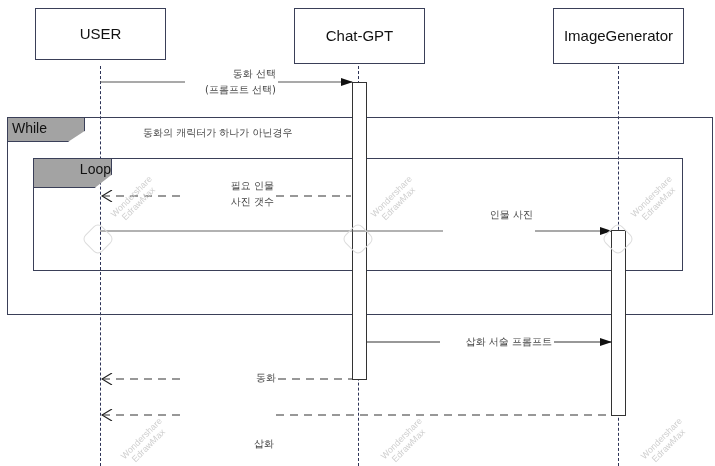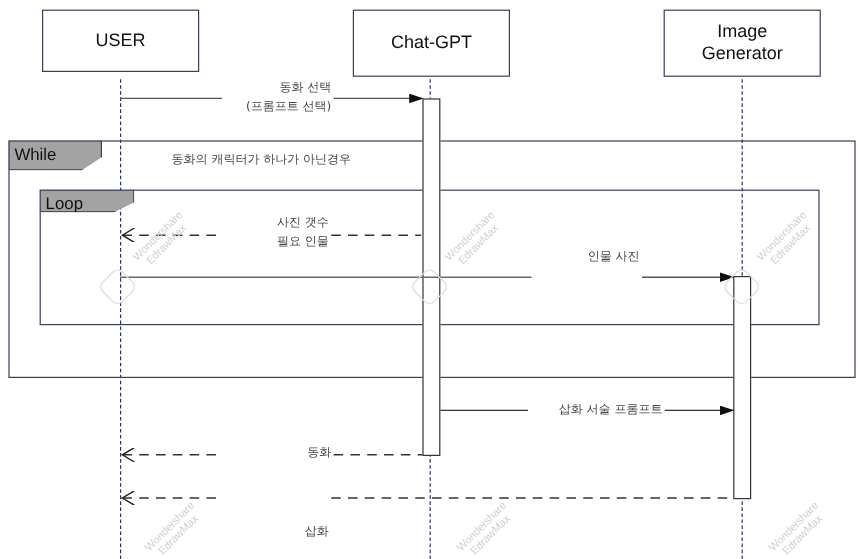--- a/index.html
+++ b/index.html
@@ -22,38 +22,38 @@
   </style>
 </head>
 <body>
 
 <div class="actor" style="left:35px;top:8px;width:131px;height:52px;">
   <span>USER</span>
 </div>
 <div class="actor" style="left:294px;top:8px;width:131px;height:56px;justify-content:center;">
   <span>Chat-GPT</span>
 </div>
-<div class="actor" style="left:553px;top:8px;width:131px;height:56px;flex-direction:column;">
+<div class="actor" style="left:553px;top:8px;width:131px;height:56px;flex-direction:row;">
   <span>Image</span>
   <span>Generator</span>
 </div>
 
 <div class="lifeline" style="left:100px;top:66px;height:400px;"></div>
 <div class="lifeline" style="left:358px;top:66px;height:400px;"></div>
 <div class="lifeline" style="left:618px;top:66px;height:400px;"></div>
 
 <div class="frame" style="left:7px;top:117px;width:706px;height:198px;">
   <div class="frame-tag" style="width:78px;height:25px;clip-path:polygon(0 0,100% 0,100% 55%,78% 100%,0 100%);">
     <span>While</span>
   </div>
 </div>
 <div class="cond" style="left:143px;top:126px;">동화의 캐릭터가 하나가 아닌경우</div>
 
 <div class="frame" style="left:33px;top:158px;width:650px;height:113px;">
-  <div class="frame-tag" style="width:79px;height:19px;clip-path:polygon(0 0,100% 0,100% 55%,78% 100%,0 100%);">
+  <div class="frame-tag" style="width:79px;height:30px;clip-path:polygon(0 0,100% 0,100% 55%,78% 100%,0 100%);text-align:right;">
     <span>Loop</span>
   </div>
 </div>
 
 <div class="activation" style="left:352px;top:82px;width:15px;height:298px;"></div>
 <div class="activation" style="left:611px;top:230px;width:15px;height:186px;"></div>
 
 <svg class="overlay" width="715" height="466">
   <defs>
     <marker id="filled" markerWidth="12" markerHeight="8" refX="11" refY="4" orient="auto" markerUnits="userSpaceOnUse">
@@ -93,22 +93,22 @@
     <line x1="102" y1="415" x2="183" y2="415" stroke="#333" stroke-width="1.2" stroke-dasharray="8,6" marker-start="url(#open)"></line>
     <line x1="276" y1="415" x2="611" y2="415" stroke="#333" stroke-width="1.2" stroke-dasharray="8,6"></line>
   </g>
 </svg>
 
 <div class="msg-label" style="left:186px;top:66px;width:90px;">
   <div>동화 선택</div>
   <div>(프롬프트 선택)</div>
 </div>
 <div class="msg-label" style="left:186px;top:178px;width:88px;">
+  <div>필요 인물</div>
   <div>사진 갯수</div>
-  <div>필요 인물</div>
 </div>
 <div class="msg-label" style="left:445px;top:207px;width:88px;">인물 사진</div>
 <div class="msg-label" style="left:442px;top:334px;width:110px;">삽화 서술 프롬프트</div>
 <div class="msg-label" style="left:186px;top:370px;width:90px;">동화</div>
 <div class="msg-label" style="left:186px;top:406px;width:88px;margin-top:30px;">삽화</div>
 
 <div class="wm-logo" style="left:86px;top:227px;"></div>
 <div class="wm" style="left:108px;top:190px;">
   <div>Wondershare</div>
     <div>EdrawMax</div>

